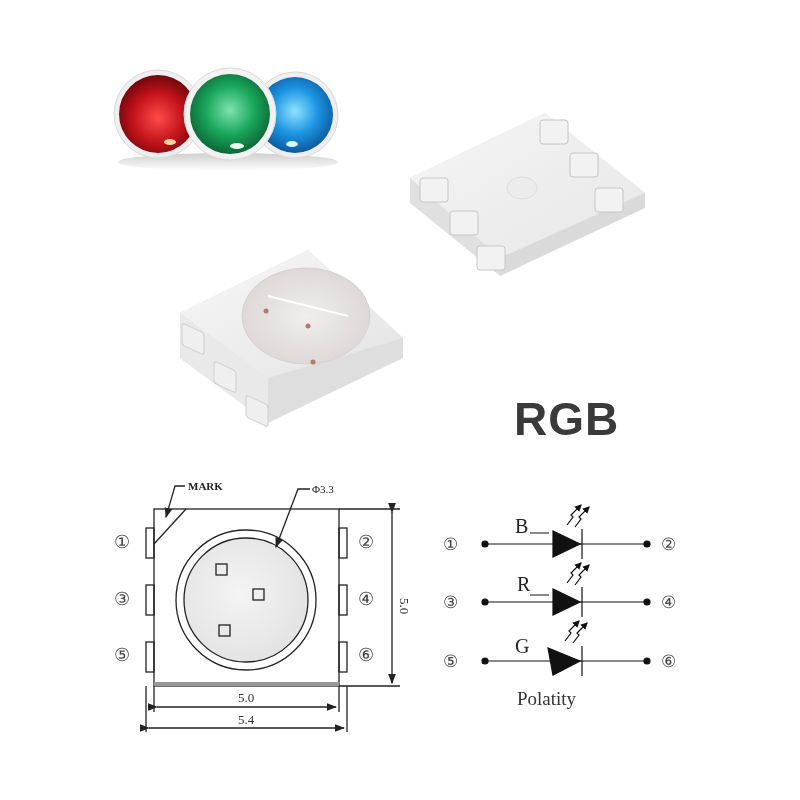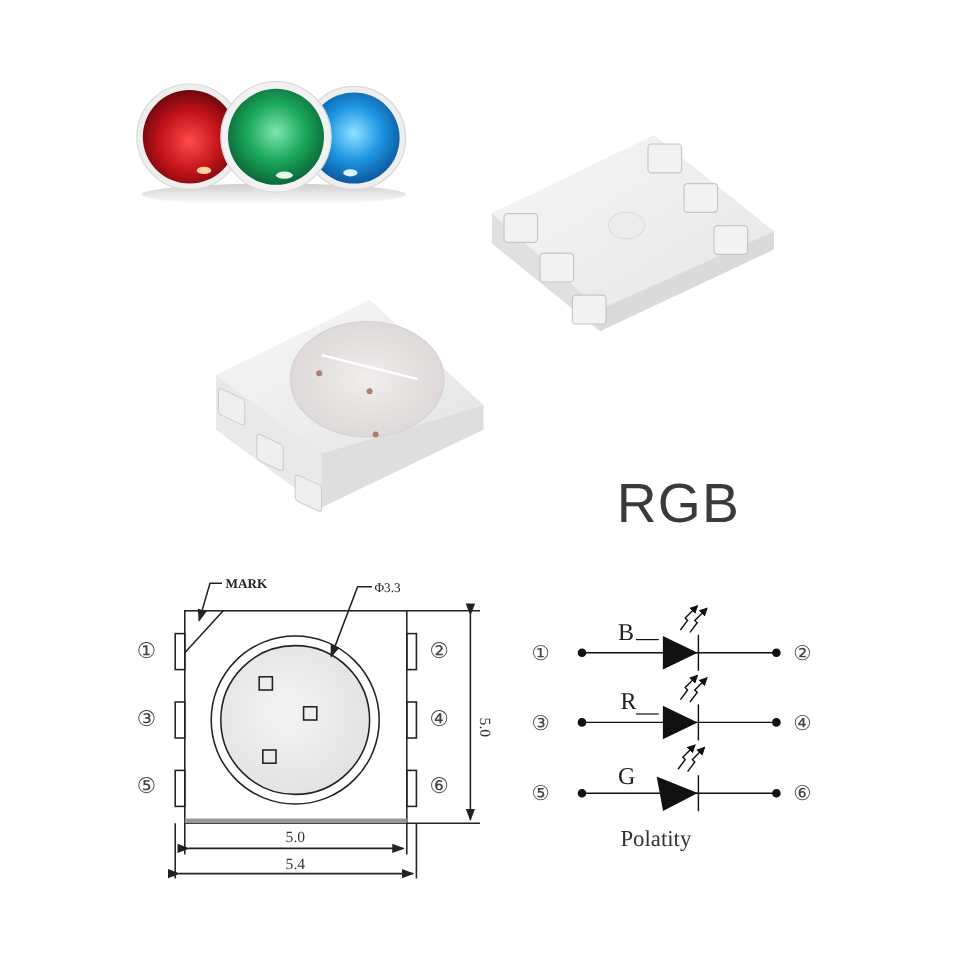--- a/index.html
+++ b/index.html
@@ -1,19 +1,19 @@
 <!DOCTYPE html>
 <html><head>
 <meta charset="utf-8">
 <style>
   html, body { margin: 0; padding: 0; background: #ffffff; }
   body { width: 800px; height: 800px; position: relative; overflow: hidden; font-family: "Liberation Sans", sans-serif; }
   .abs { position: absolute; }
   svg text { font-family: "Liberation Serif", serif; }
-  .rgb-title { position: absolute; left: 514px; top: 392px; font-family: "Liberation Sans", sans-serif; font-weight: normal; font-size: 46px; color: #3a3a3a; letter-spacing: 1px; }
+  .rgb-title { position: absolute; left: 514px; top: 392px; font-family: "Liberation Sans", sans-serif; font-weight: bold; font-size: 46px; color: #3a3a3a; letter-spacing: 1px; }
 </style>
 </head>
 <body>
 
 <svg class="abs" style="left:110px;top:62px" width="235" height="110">
   <defs>
     <radialGradient id="gr" cx="50%" cy="55%" r="60%">
       <stop offset="0%" stop-color="#ff4a4a"></stop>
       <stop offset="55%" stop-color="#c0121a"></stop>
       <stop offset="100%" stop-color="#5a0508"></stop>

